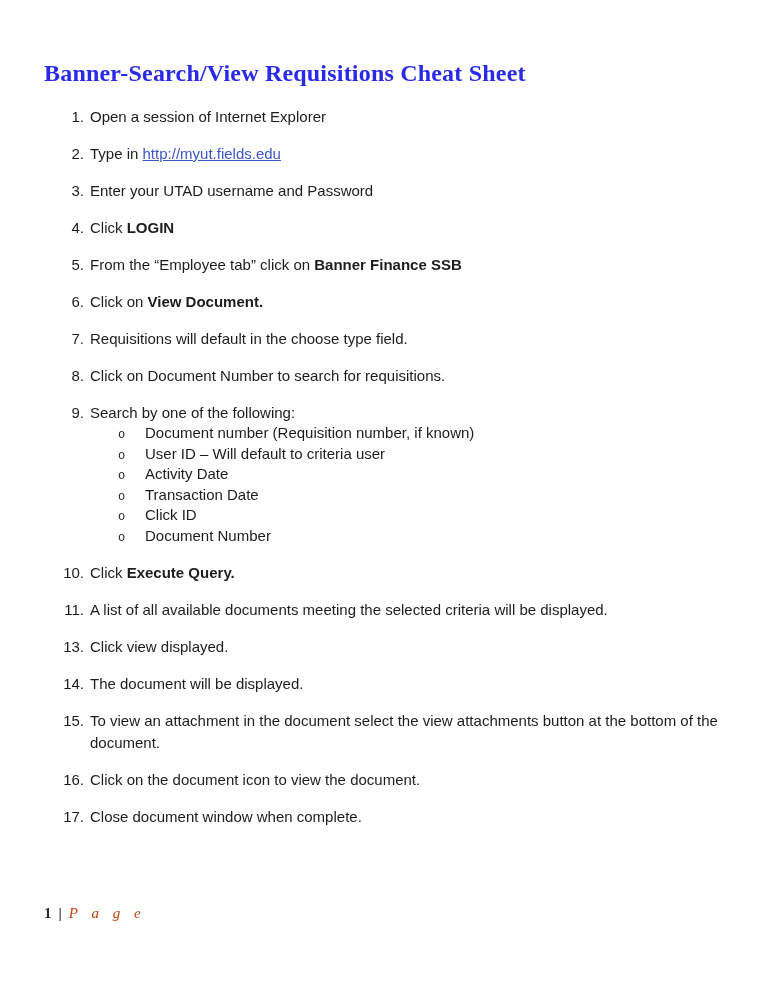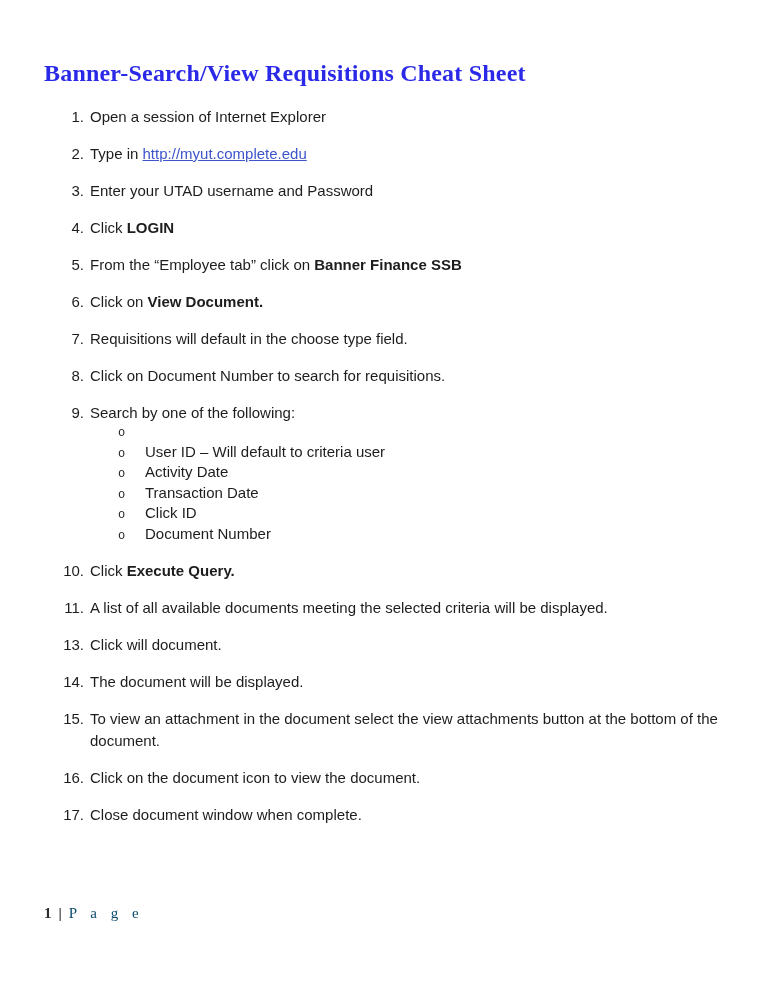--- a/index.html
+++ b/index.html
@@ -85,21 +85,21 @@
   <ol class="list" id="instruction-list">
       <li class="item">
         <span class="num">1.</span>
         <div class="content">
           <div><span>Open a session of Internet Explorer</span></div>
         </div>
       </li>
       <li class="item">
         <span class="num">2.</span>
         <div class="content">
-          <div><span>Type in </span><a class="link" href="#" style="color: rgb(61, 85, 203);">http://myut.complete.edu</a></div>
+          <div><span>Type in </span><a class="link" href="#" style="color: rgb(61, 85, 203);">http://myut.fields.edu</a></div>
         </div>
       </li>
       <li class="item">
         <span class="num">3.</span>
         <div class="content">
           <div><span>Enter your UTAD username and Password</span></div>
         </div>
       </li>
       <li class="item">
         <span class="num">4.</span>
@@ -130,20 +130,21 @@
         <div class="content">
           <div><span>Click on Document Number to search for requisitions.</span></div>
         </div>
       </li>
       <li class="item">
         <span class="num">9.</span>
         <div class="content">
           <div><span>Search by one of the following:</span></div>
           <div class="sub-row">
             <span class="sub-marker">o</span>
+            <span class="sub-text">Document number (Requisition number, if known)</span>
           </div>
           <div class="sub-row">
             <span class="sub-marker">o</span>
             <span class="sub-text">User ID – Will default to criteria user</span>
           </div>
           <div class="sub-row">
             <span class="sub-marker">o</span>
             <span class="sub-text">Activity Date</span>
           </div>
           <div class="sub-row">
@@ -168,21 +169,21 @@
       </li>
       <li class="item">
         <span class="num">11.</span>
         <div class="content">
           <div><span>A list of all available documents meeting the selected criteria will be displayed.</span></div>
         </div>
       </li>
       <li class="item">
         <span class="num">13.</span>
         <div class="content">
-          <div><span>Click will document.</span></div>
+          <div><span>Click view displayed.</span></div>
         </div>
       </li>
       <li class="item">
         <span class="num">14.</span>
         <div class="content">
           <div><span>The document will be displayed.</span></div>
         </div>
       </li>
       <li class="item">
         <span class="num">15.</span>
@@ -198,15 +199,15 @@
       </li>
       <li class="item">
         <span class="num">17.</span>
         <div class="content">
           <div><span>Close document window when complete.</span></div>
         </div>
       </li>
     </ol>
 
   <div class="footer">
-    <span class="pagenum">1</span><span class="sep">|</span><span class="pagelabel" style="color: #0c4a6e;">P a g e</span>
+    <span class="pagenum">1</span><span class="sep">|</span><span class="pagelabel" style="color: #c2410c; font-style: italic;">P a g e</span>
   </div>
 </div>
 
 </body></html>

